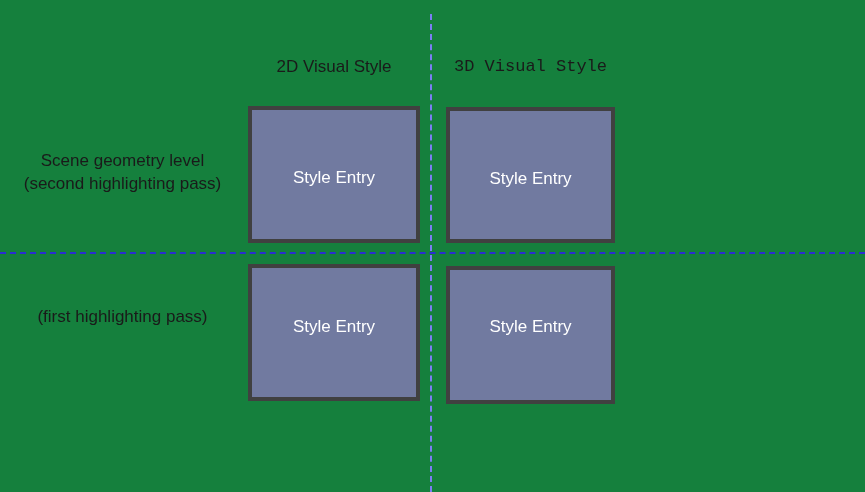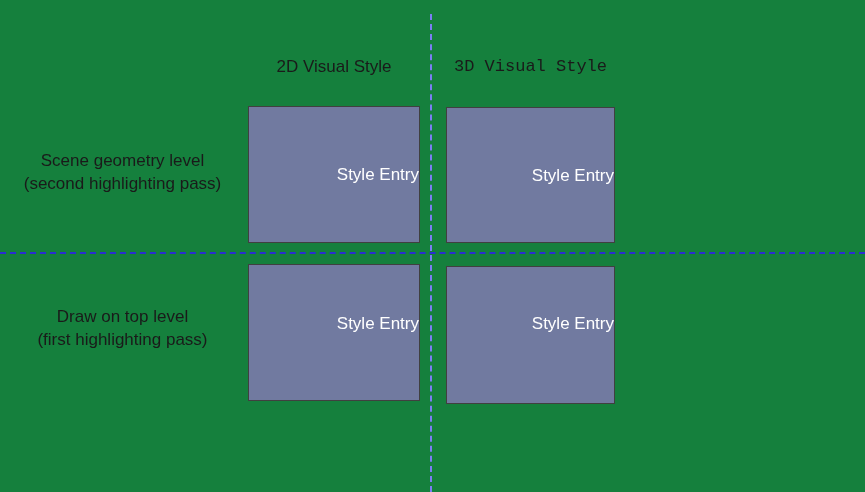--- a/index.html
+++ b/index.html
@@ -59,24 +59,24 @@
   }
   .row-label.r1 { top: 150px; }
   .row-label.r2 { top: 306px; }
   .row-label .line { display: block; white-space: nowrap; }
 
   
   .style-box {
     position: absolute;
     box-sizing: border-box;
     background: #717aa0;
-    border: 1px solid #404040;
+    border: 4px solid #404040;
     color: #ffffff;
     font-size: 17px;
-    text-align: right;
+    text-align: center;
     white-space: nowrap;
   }
   .style-box .box-label {
     position: absolute;
     left: 0;
     width: 100%;
   }
 
   .style-box.b1 { left: 248px; top: 106px; width: 172px; height: 137px; }
   .style-box.b1 .box-label { top: 58px; }
@@ -100,21 +100,20 @@
 
   <div class="col-header c1">2D Visual Style</div>
   <div class="col-header c2">3D Visual Style</div>
 
   <div class="row-label r1">
     <span class="line">Scene geometry level</span>
     <span class="line">(second highlighting pass)</span>
   </div>
 
   <div class="row-label r2">
-    <span class="line">Draw on top level</span>
     <span class="line">(first highlighting pass)</span>
   </div>
 
   <div class="style-box b1">
     <span class="box-label">Style Entry</span>
   </div>
 
   <div class="style-box b2">
     <span class="box-label">Style Entry</span>
   </div>

